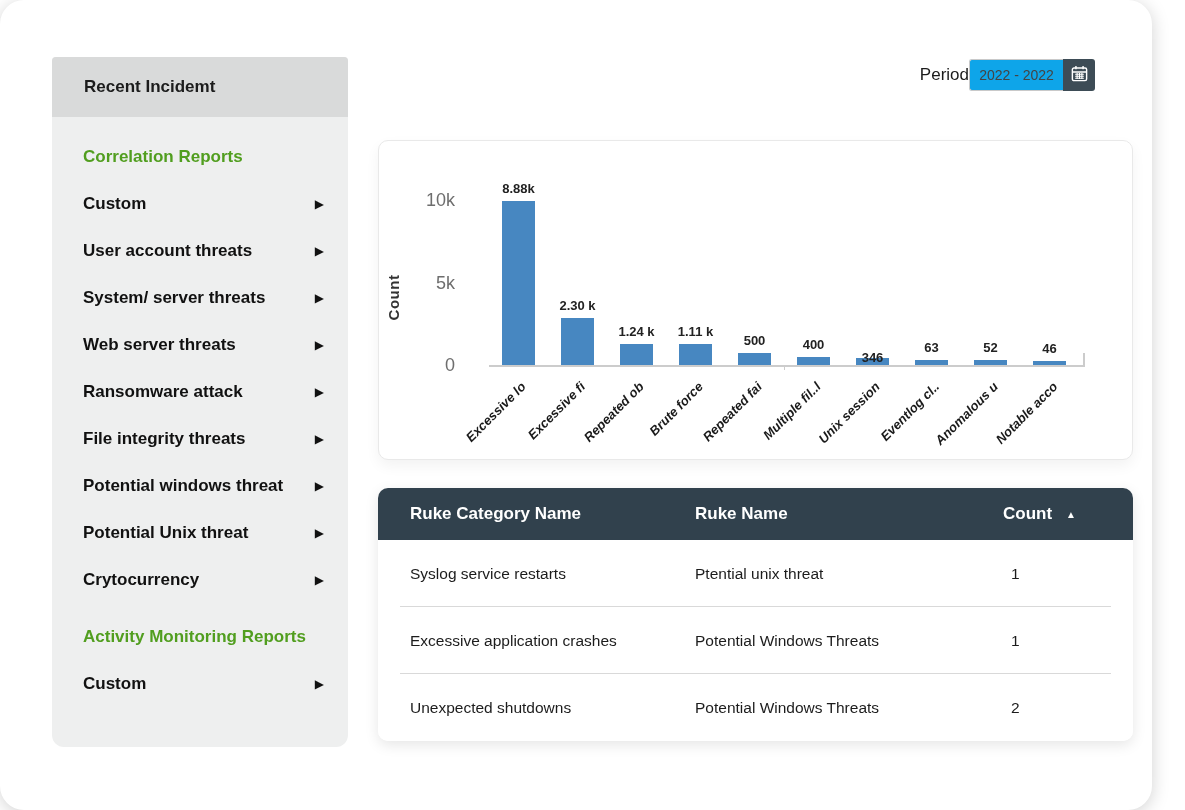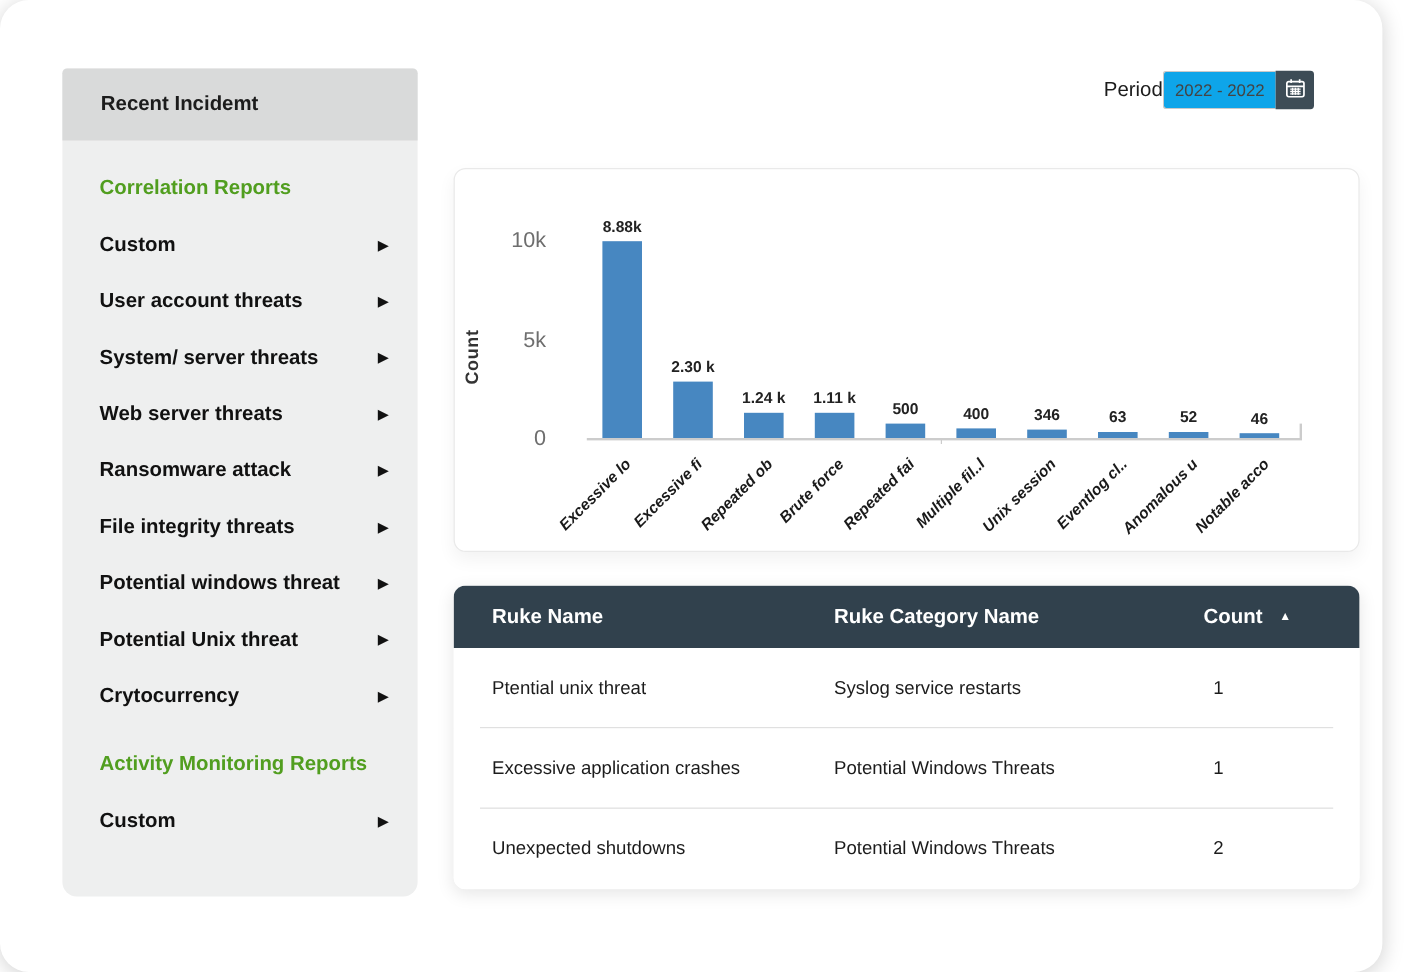--- a/index.html
+++ b/index.html
@@ -228,21 +228,21 @@
         </div>
         <div class="bar-slot">
           <span class="bar-value" style="bottom: 17px;">500</span>
           <div class="bar" style="height: 12px; background: rgb(71, 135, 193);"></div>
         </div>
         <div class="bar-slot">
           <span class="bar-value" style="bottom: 13px;">400</span>
           <div class="bar" style="height: 8px; background: rgb(71, 135, 193);"></div>
         </div>
         <div class="bar-slot">
-          <span class="bar-value" style="bottom: 12px;">346</span>
+          <span class="bar-value" style="bottom: 0;">346</span>
           <div class="bar" style="height: 7px; background: rgb(71, 135, 193);"></div>
         </div>
         <div class="bar-slot">
           <span class="bar-value" style="bottom: 10px;">63</span>
           <div class="bar" style="height: 5px; background: rgb(71, 135, 193);"></div>
         </div>
         <div class="bar-slot">
           <span class="bar-value" style="bottom: 10px;">52</span>
           <div class="bar" style="height: 5px; background: rgb(71, 135, 193);"></div>
         </div>
@@ -264,34 +264,34 @@
         <span class="x-label" style="right: 35%;">Unix session</span>
         <span class="x-label" style="right: 25%;">Eventlog cl..</span>
         <span class="x-label" style="right: 15%;">Anomalous u</span>
         <span class="x-label" style="right: 5%;">Notable acco</span>
       </div>
   </section>
 
   <section class="table-card">
     <div class="table-header">
         <div class="hcell">
+          <span>Ruke Category Name</span>
+        </div>
+        <div class="hcell">
           <span>Ruke Name</span>
-        </div>
-        <div class="hcell">
-          <span>Ruke Category Name</span>
         </div>
         <div class="hcell">
           <span>Count</span>
           <span class="sort-arrow">▲</span>
         </div>
       </div>
     <div>
         <div class="table-row">
+          <div class="cell cell-name">Syslog service restarts</div>
           <div class="cell cell-category">Ptential unix threat</div>
-          <div class="cell cell-name">Syslog service restarts</div>
           <div class="cell cell-count">1</div>
         </div>
         <div class="table-row">
           <div class="cell cell-name">Excessive application crashes</div>
           <div class="cell cell-category">Potential Windows Threats</div>
           <div class="cell cell-count">1</div>
         </div>
         <div class="table-row">
           <div class="cell cell-name">Unexpected shutdowns</div>
           <div class="cell cell-category">Potential Windows Threats</div>

